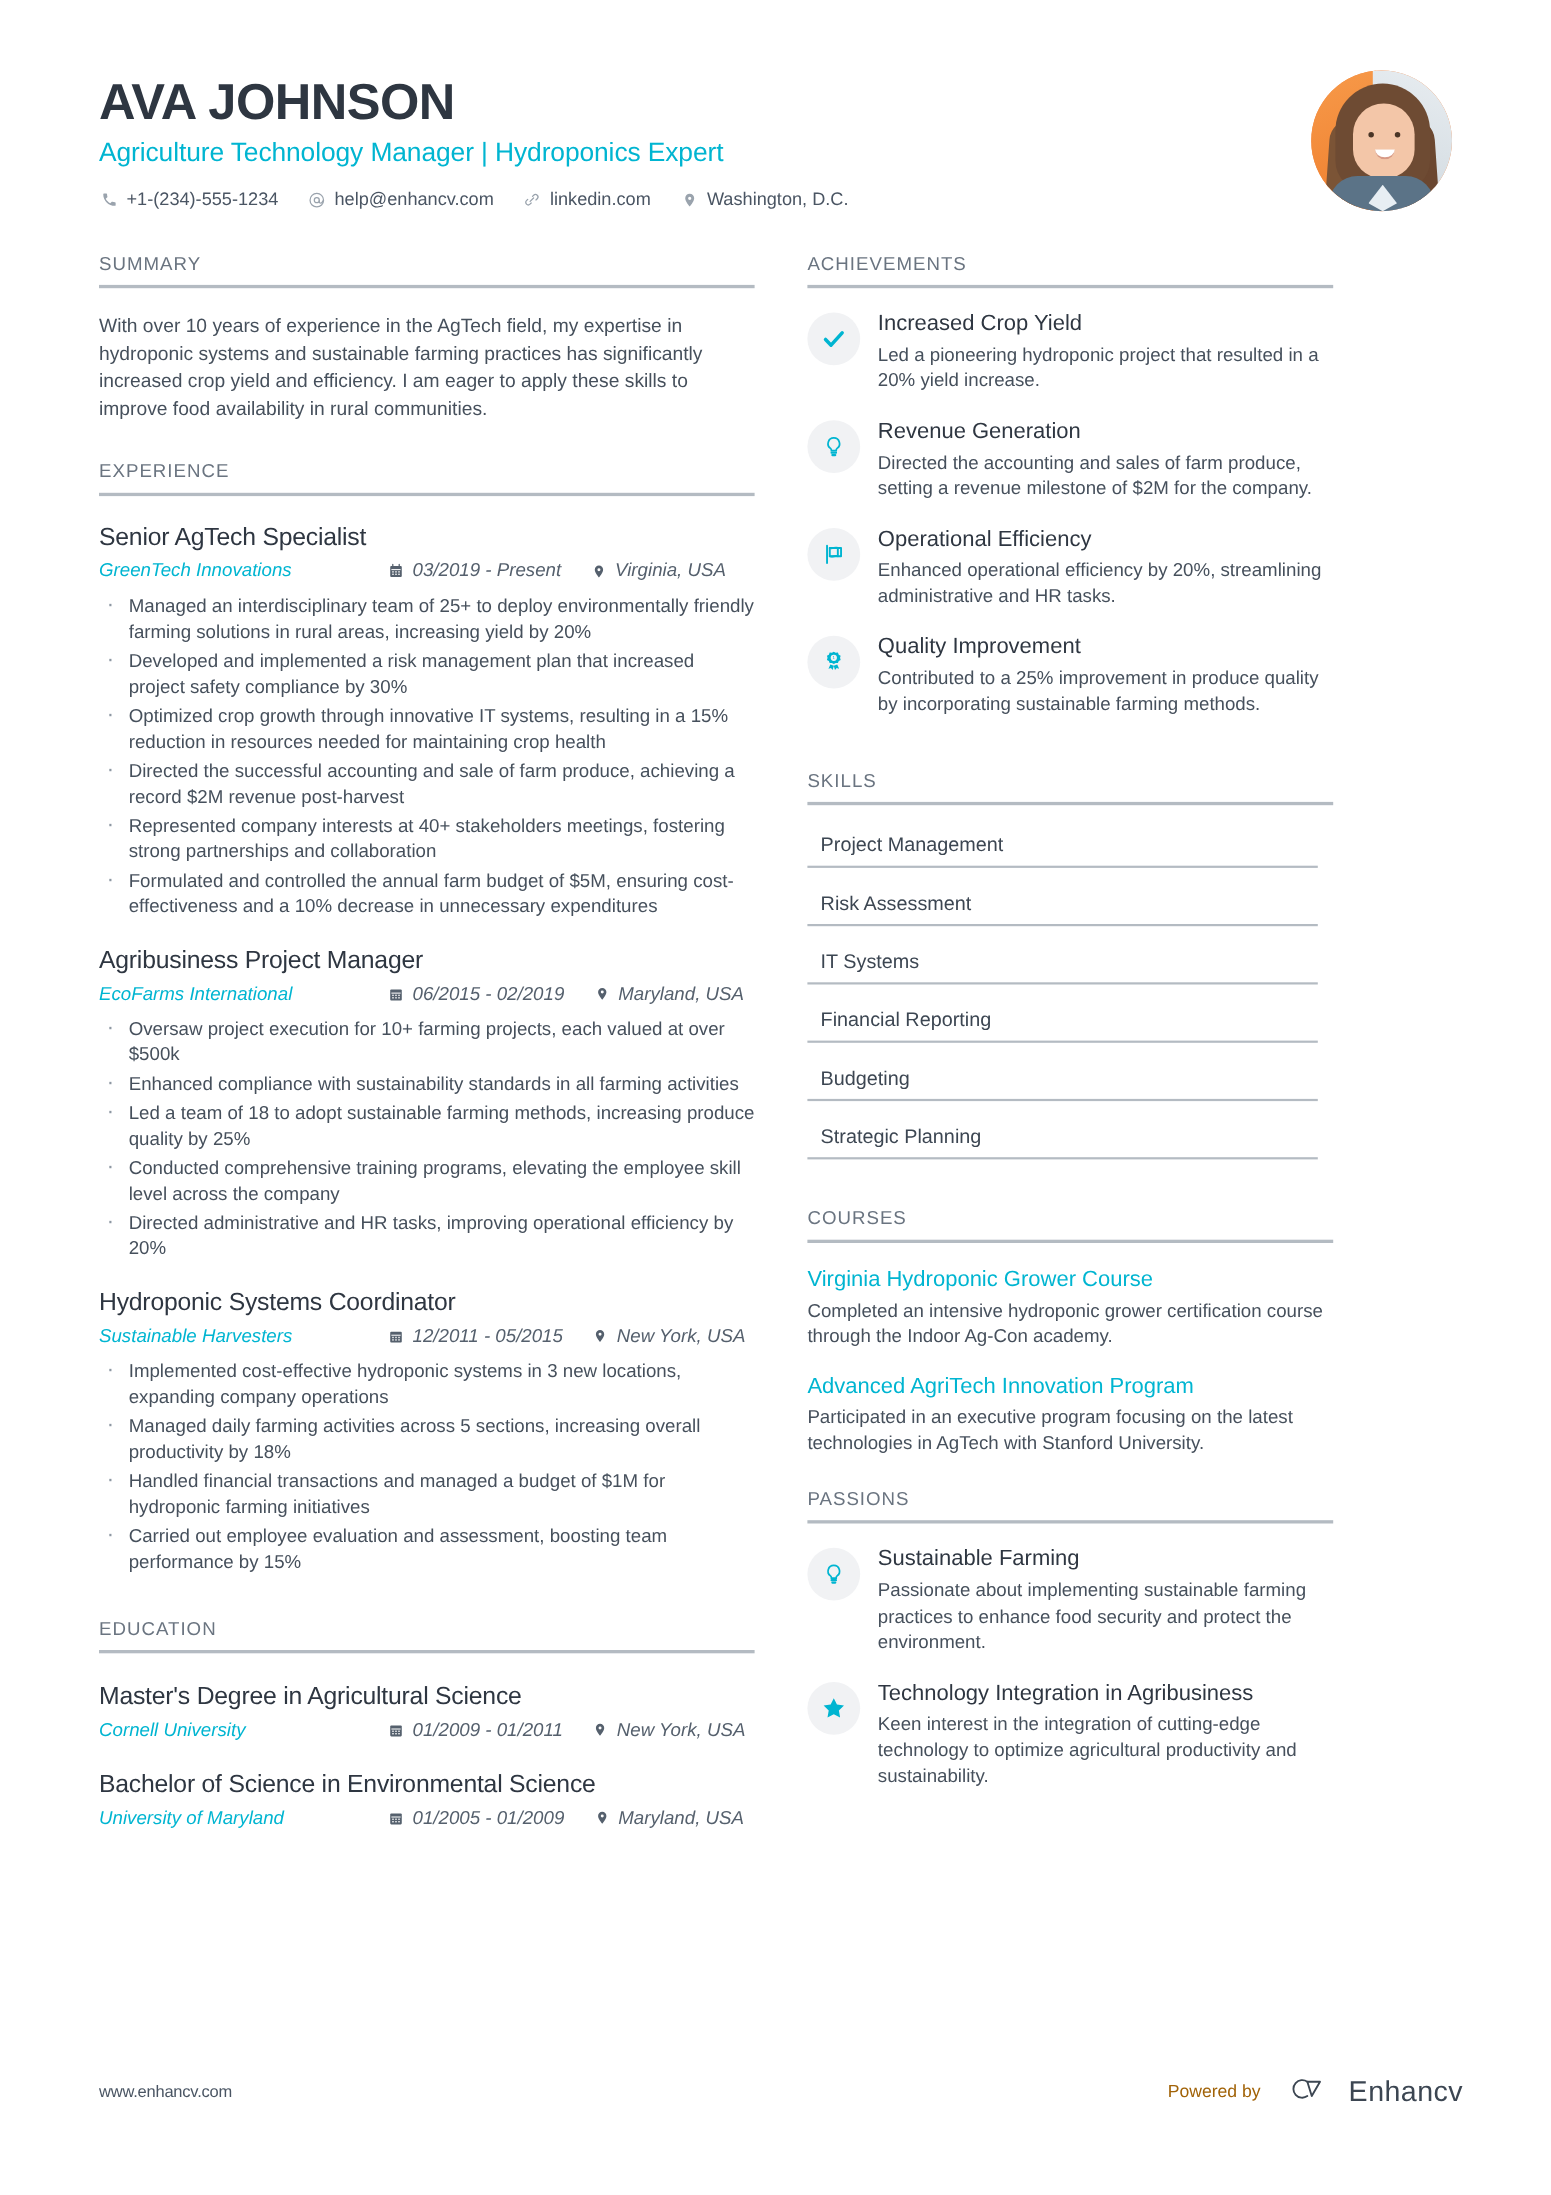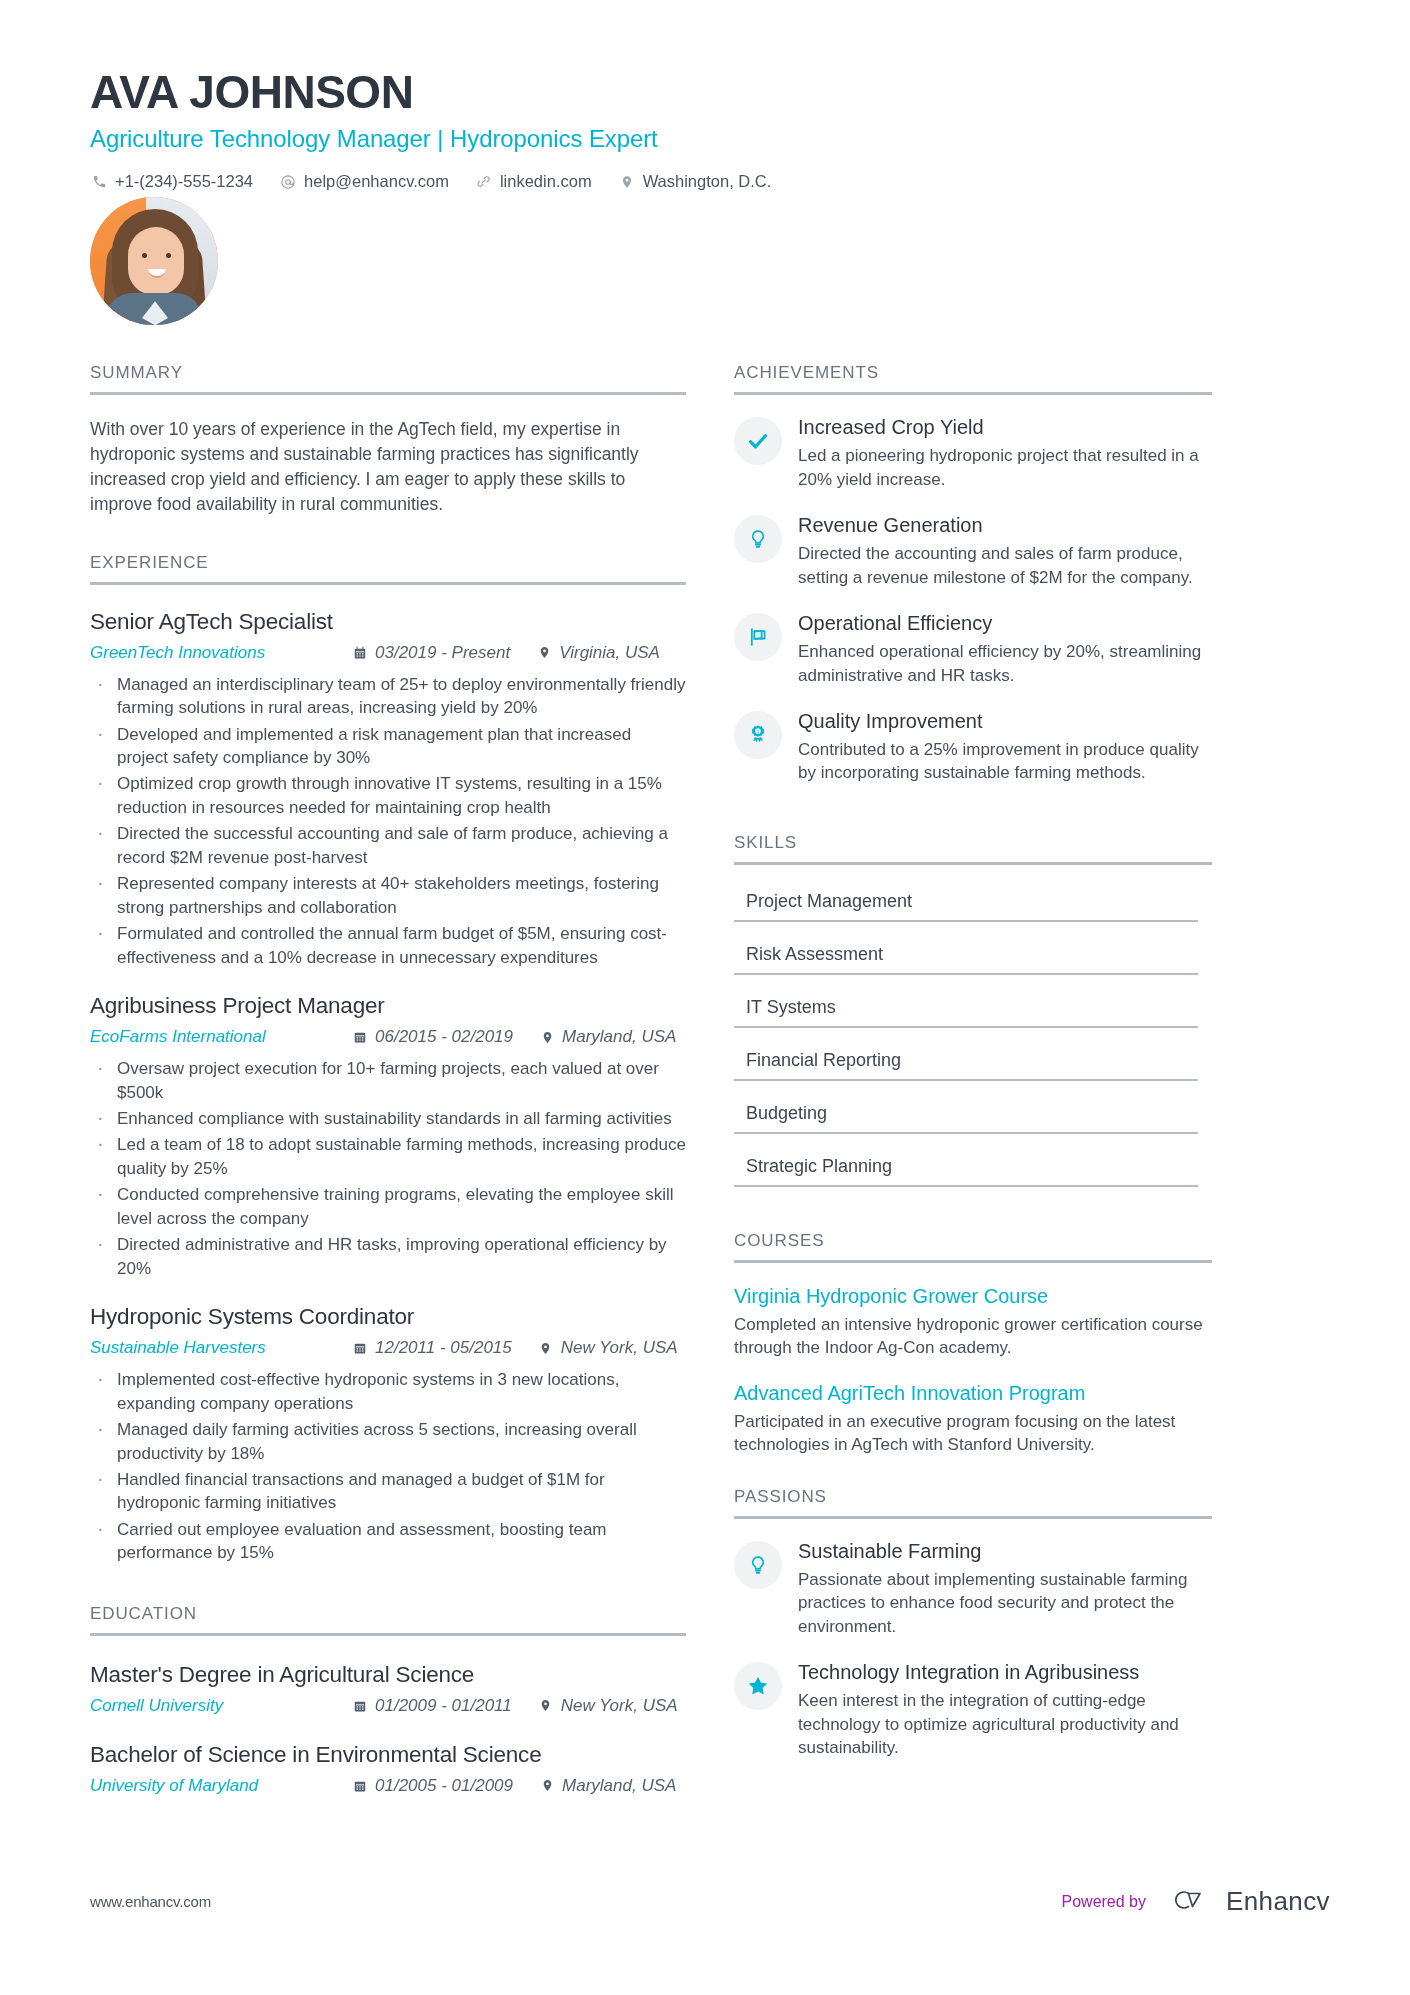--- a/index.html
+++ b/index.html
@@ -19,21 +19,20 @@
     background: #ffffff;
     padding: 0 90px;
   }
 
   
   .header {
     display: flex;
     align-items: flex-start;
     justify-content: space-between;
     padding-top: 58px;
-    flex-direction: column;
   }
   .header-left { flex: 1; padding-top: 10px; }
 
   .full-name {
     font-size: 46px;
     font-weight: 700;
     letter-spacing: -0.5px;
     color: #2e3641;
     line-height: 1.05;
   }
@@ -288,21 +287,21 @@
     color: #4a5563;
     letter-spacing: -0.2px;
   }
   .footer-right {
     display: flex;
     align-items: center;
     gap: 22px;
   }
   .powered-by {
     font-size: 16px;
-    color: #a21caf;
+    color: #a16207;
   }
   .brand {
     display: flex;
     align-items: center;
     gap: 12px;
   }
   .brand-name {
     font-size: 26px;
     color: #3c4652;
     letter-spacing: 0.4px;

